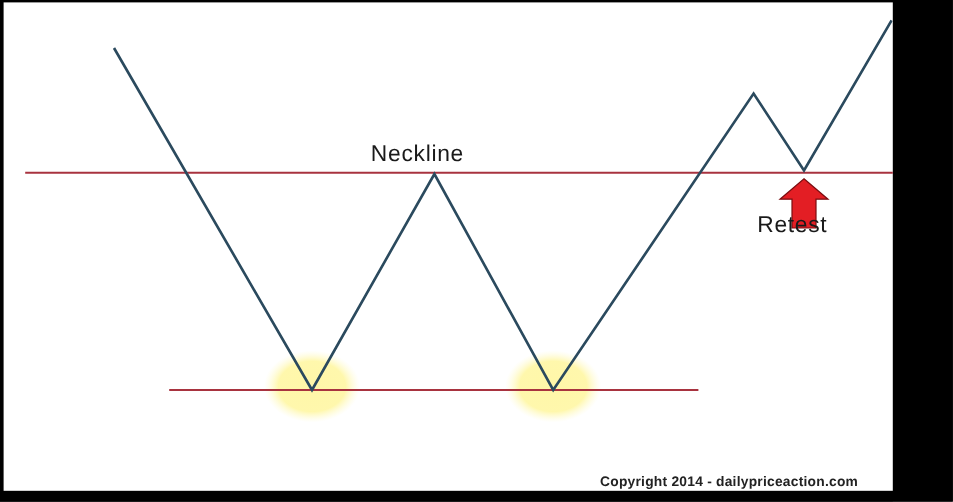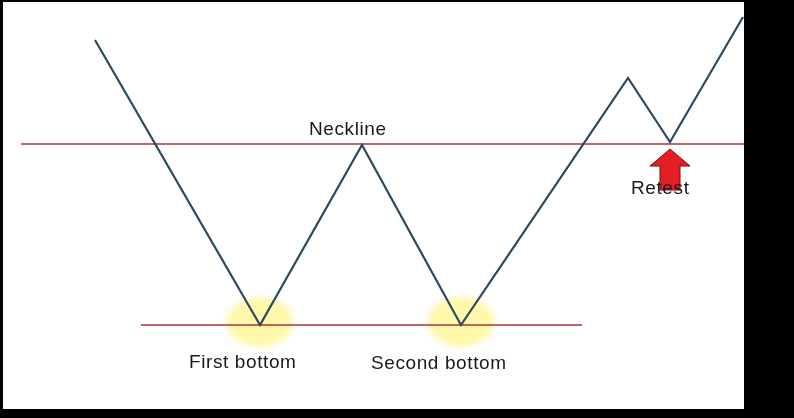--- a/index.html
+++ b/index.html
@@ -46,16 +46,15 @@
     <line x1="21" y1="144" x2="770" y2="144" stroke="#a8333f" stroke-width="1.6"></line>
 
     <line x1="141" y1="325" x2="582" y2="325" stroke="#a8333f" stroke-width="1.6"></line>
 
     <polyline points="95,40 260,325 362,145 461,325 628,78 670,142 743,17" fill="none" stroke="#2b4a5e" stroke-width="2.2" stroke-linejoin="miter"></polyline>
 
     <polygon points="670,149 690,166 680,166 680,190 660,190 660,166 650,166" fill="#e31e24" stroke="#7a0d10" stroke-width="1"></polygon>
   </svg>
 
   <div class="label label-main" style="left:309px; top:118px;">Neckline</div>
-  <div class="label label-main" style="left:189px; top:351px;">First bottom</div>
-  <div class="label label-main" style="left:371px; top:352px;">Second bottom</div>
   <div class="label label-main" style="left:631px; top:177px;">Retest</div>
+  <div class="label copyright" style="left:500px; top:396px;">Copyright 2014 - dailypriceaction.com</div>
 </div>
 
 </body></html>

